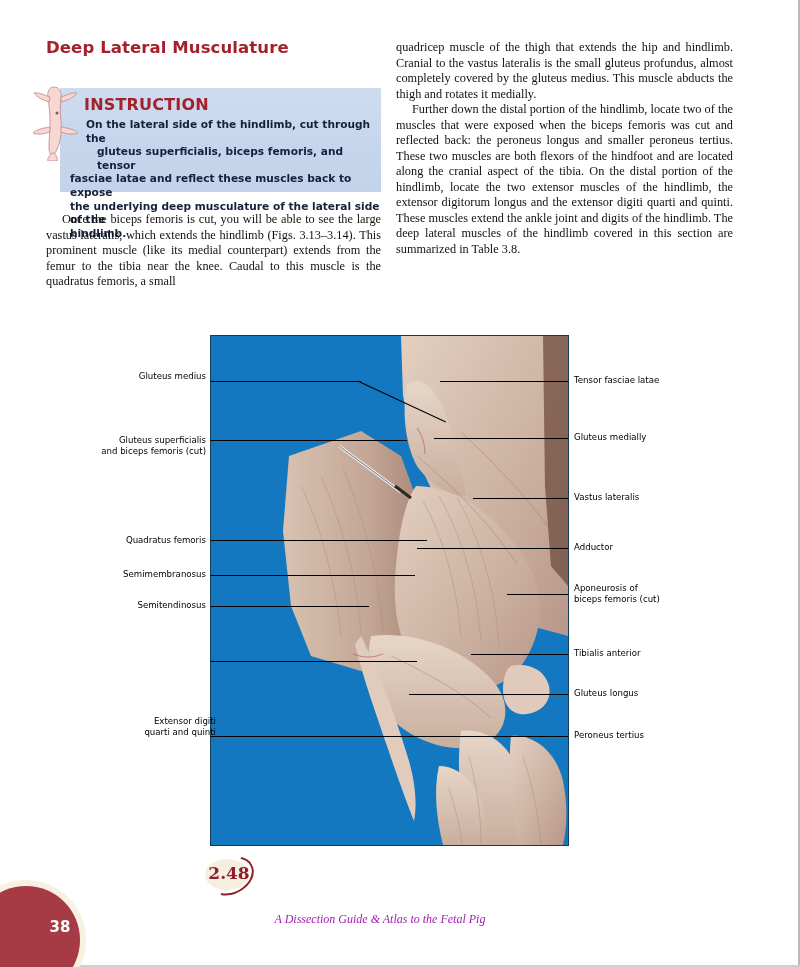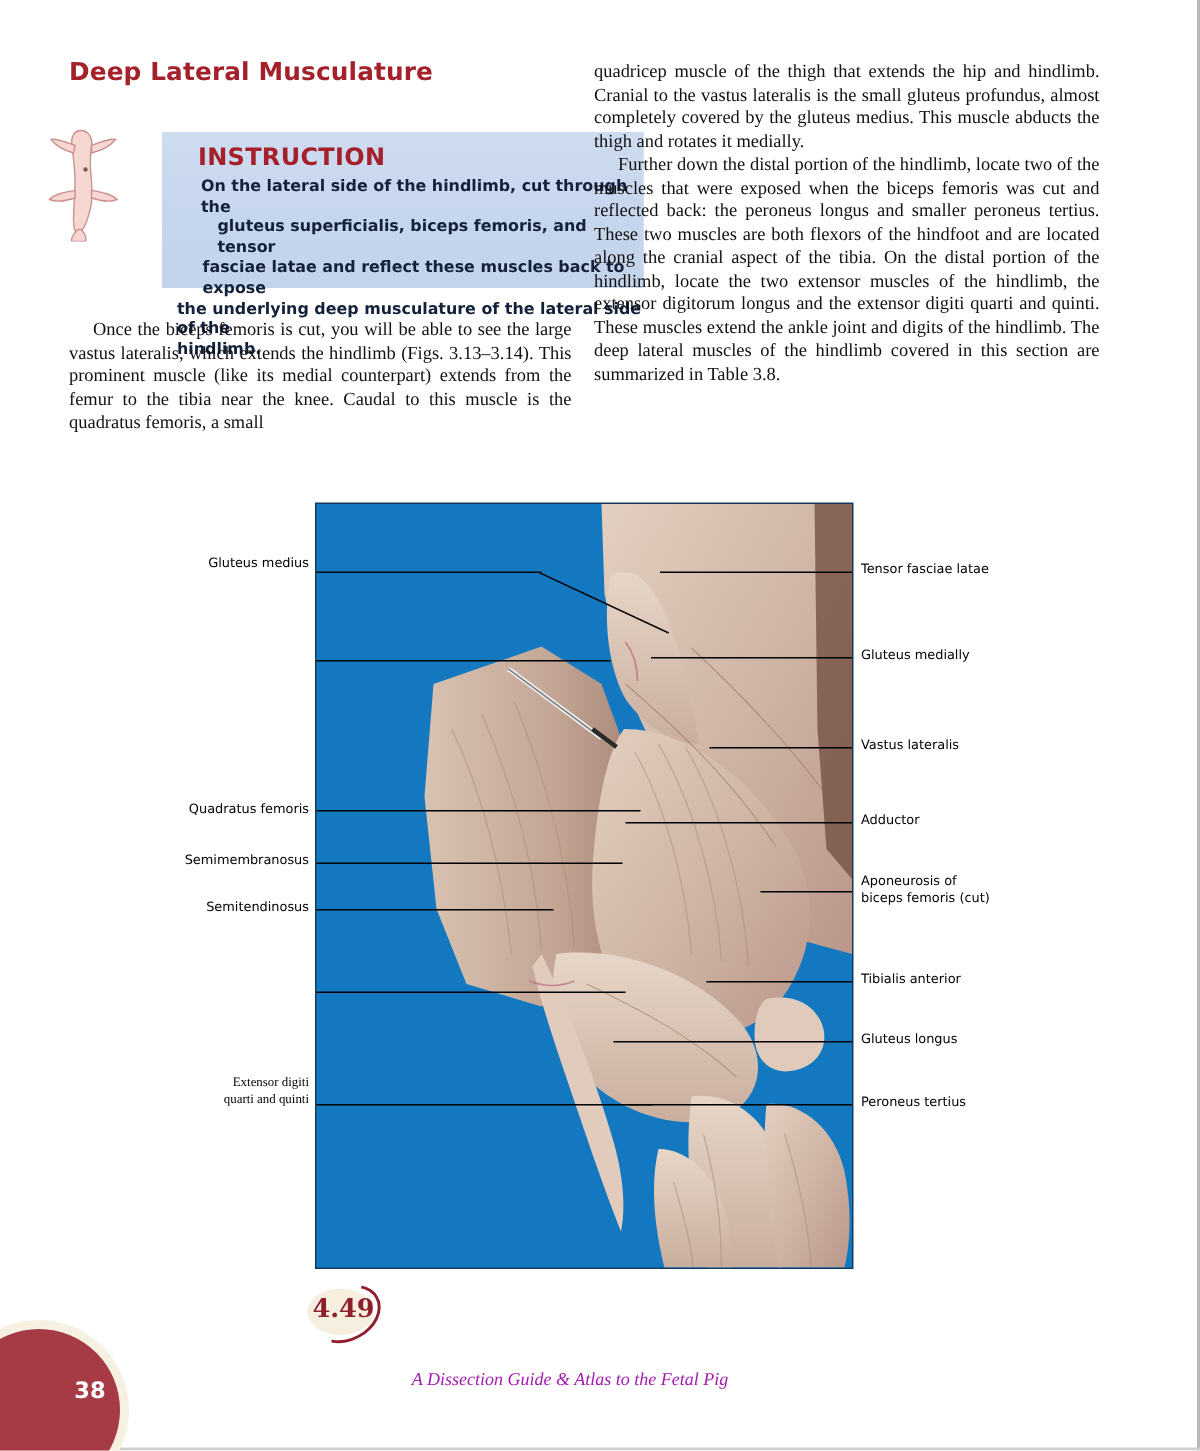--- a/index.html
+++ b/index.html
@@ -10,33 +10,33 @@
   .page-edge{position:absolute;right:0;top:0;width:2px;height:967px;background:#b9b9b9;}
   .page-edge-b{position:absolute;left:0;bottom:0;width:800px;height:2px;background:#cfcfcf;}
 
   
   .heading{position:absolute;left:46px;top:38px;width:360px;
            font-family:"DejaVu Sans",sans-serif;font-weight:bold;
            font-size:16.5px;letter-spacing:.1px;color:#A4212B;}
 
   
   .instr-box{position:absolute;left:60px;top:88px;width:321px;height:104px;
-             background:#c8d8ee;margin-left:48px;}
+             background:#c8d8ee;}
   .instr-box .sheen{position:absolute;inset:0;
              background:linear-gradient(180deg,#cedcf0 0%,#c5d5ec 60%,#c2d3ea 100%);}
   .instr-title{position:absolute;left:24px;top:7px;
              font-family:"DejaVu Sans",sans-serif;font-weight:bold;font-size:16px;
              color:#A4212B;letter-spacing:.2px;}
   .instr-body{position:absolute;left:0px;top:30px;width:321px;
              font-family:"DejaVu Sans",sans-serif;font-weight:bold;
              font-size:10.6px;line-height:13.6px;color:#13213b;}
   .instr-body .l{display:block;}
   .instr-body .l1{padding-left:26px;}
   .instr-body .l2{padding-left:37px;}
-  .instr-body .l3{padding-left:27px;}
+  .instr-body .l3{padding-left:10px;}
   .instr-body .l4{padding-left:10px;}
   .instr-body .l5{padding-left:10px;}
 
   
   .pig{position:absolute;left:30px;top:83px;width:52px;height:78px;}
 
   
   .col{position:absolute;font-size:12.3px;line-height:15.5px;text-align:justify;}
   .col p{margin:0;text-indent:16px;}
   .col-left{left:46px;top:212px;width:335px;}
@@ -220,40 +220,42 @@
     <div class="ld" style="left:223px;top:102px;width:134px;"></div>
     <div class="ld" style="left:262px;top:162px;width:95px;"></div>
     <div class="ld" style="left:206px;top:212px;width:151px;"></div>
     <div class="ld" style="left:296px;top:258px;width:61px;"></div>
     <div class="ld" style="left:260px;top:318px;width:97px;"></div>
     <div class="ld" style="left:198px;top:358px;width:159px;"></div>
     <div class="ld" style="left:208px;top:400px;width:149px;"></div>
   </div>
 
   <div class="lab r" style="left: 40px; top: 371px; width: 166px; white-space: pre;">Gluteus medius</div>
+  <div class="lab r" style="left: 40px; top: 435px; width: 166px; white-space: pre;">Gluteus superficialis
+and biceps femoris (cut)</div>
   <div class="lab r" style="left: 40px; top: 535px; width: 166px; white-space: pre;">Quadratus femoris</div>
   <div class="lab r" style="left: 40px; top: 569px; width: 166px; white-space: pre;">Semimembranosus</div>
   <div class="lab r" style="left: 40px; top: 600px; width: 166px; white-space: pre;">Semitendinosus</div>
-  <div class="lab r" style="left: 40px; top: 716px; width: 166px; white-space: pre; font-family: Liberation Serif, serif;">Extensor digiti
+  <div class="lab r" style="left: 50px; top: 716px; width: 166px; white-space: pre;">Extensor digiti
 quarti and quinti</div>
 
   <div class="lab l" style="left: 574px; top: 375px; width: 190px; white-space: pre;">Tensor fasciae latae</div>
   <div class="lab l" style="left: 574px; top: 432px; width: 190px; white-space: pre;">Gluteus medially</div>
   <div class="lab l" style="left: 574px; top: 492px; width: 190px; white-space: pre;">Vastus lateralis</div>
   <div class="lab l" style="left: 574px; top: 542px; width: 190px; white-space: pre;">Adductor</div>
   <div class="lab l" style="left: 574px; top: 583px; width: 190px; white-space: pre;">Aponeurosis of
 biceps femoris (cut)</div>
   <div class="lab l" style="left: 574px; top: 648px; width: 190px; white-space: pre;">Tibialis anterior</div>
   <div class="lab l" style="left: 574px; top: 688px; width: 190px; white-space: pre;">Gluteus longus</div>
   <div class="lab l" style="left: 574px; top: 730px; width: 190px; white-space: pre;">Peroneus tertius</div>
 
   <div class="cap-num-wrap">
     <div class="cap-disc"></div>
     <div class="cap-arc"></div>
-    <div class="cap-num">4.49</div>
+    <div class="cap-num">2.48</div>
   </div>
 
   <div class="footer-ring"></div>
   <div class="footer-circle"></div>
   <div class="folio">38</div>
   <div class="foot-title">A Dissection Guide &amp; Atlas to the Fetal Pig</div>
 
 </div>
 
 </body></html>

